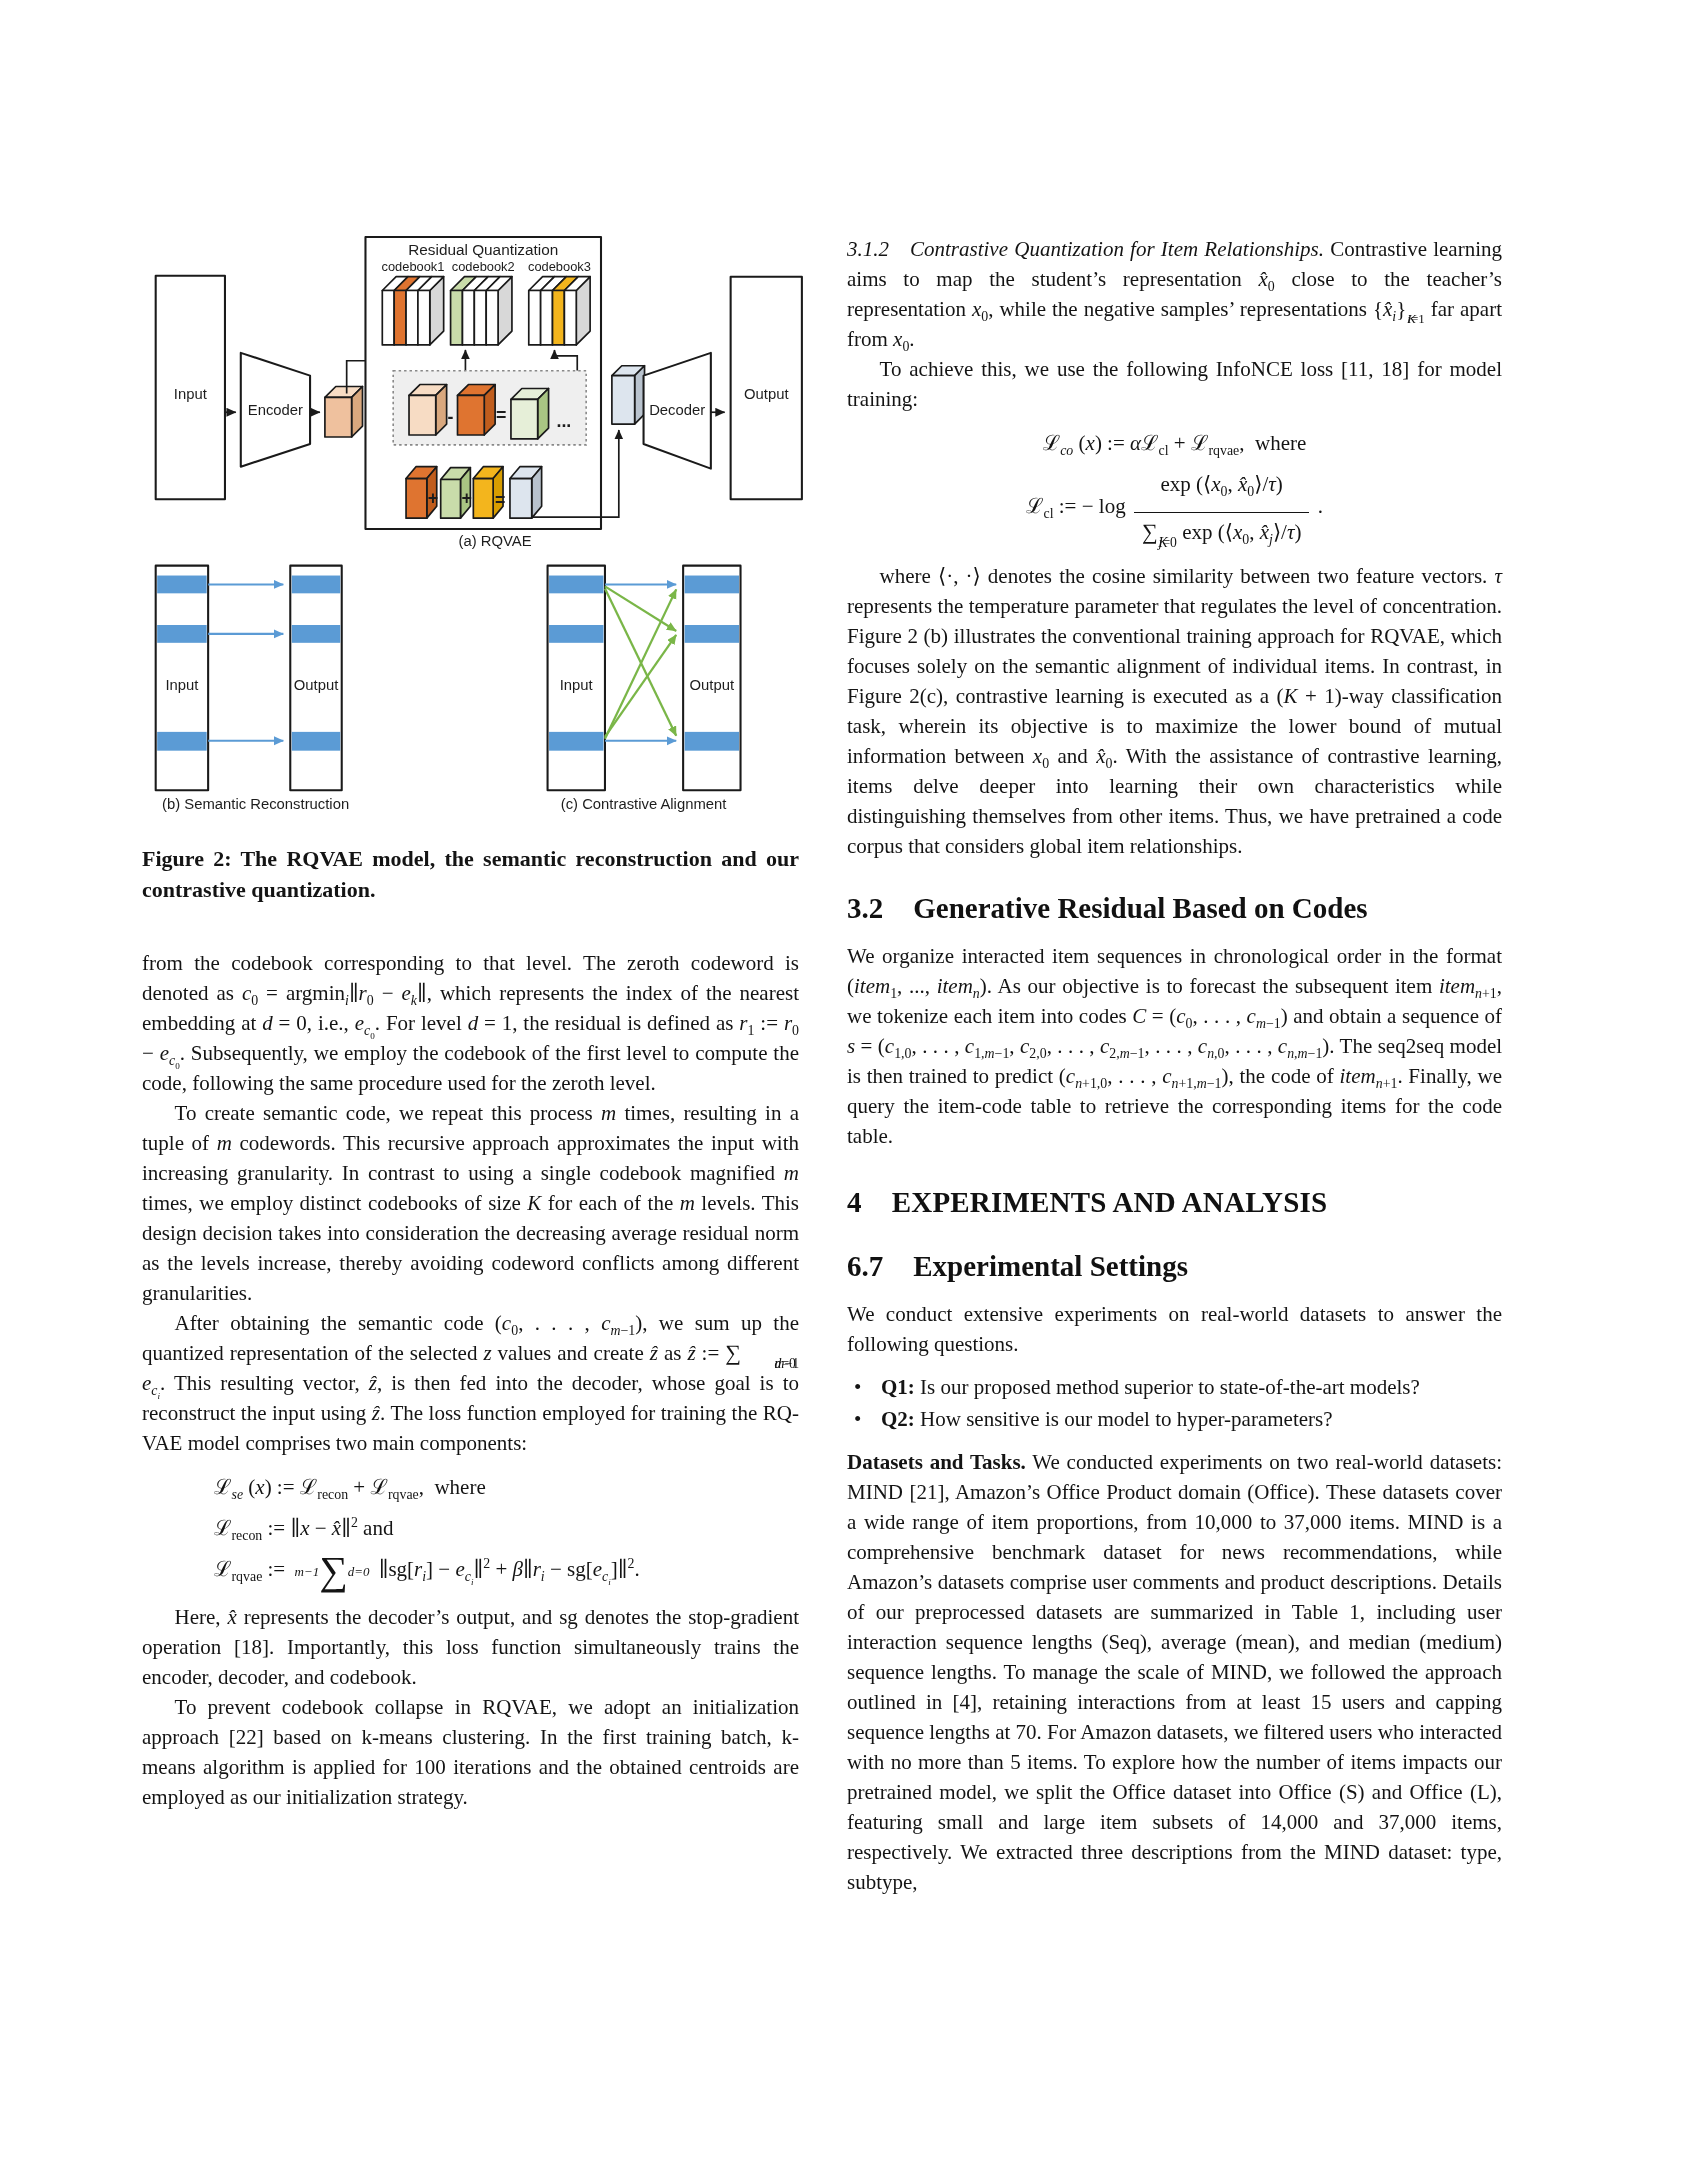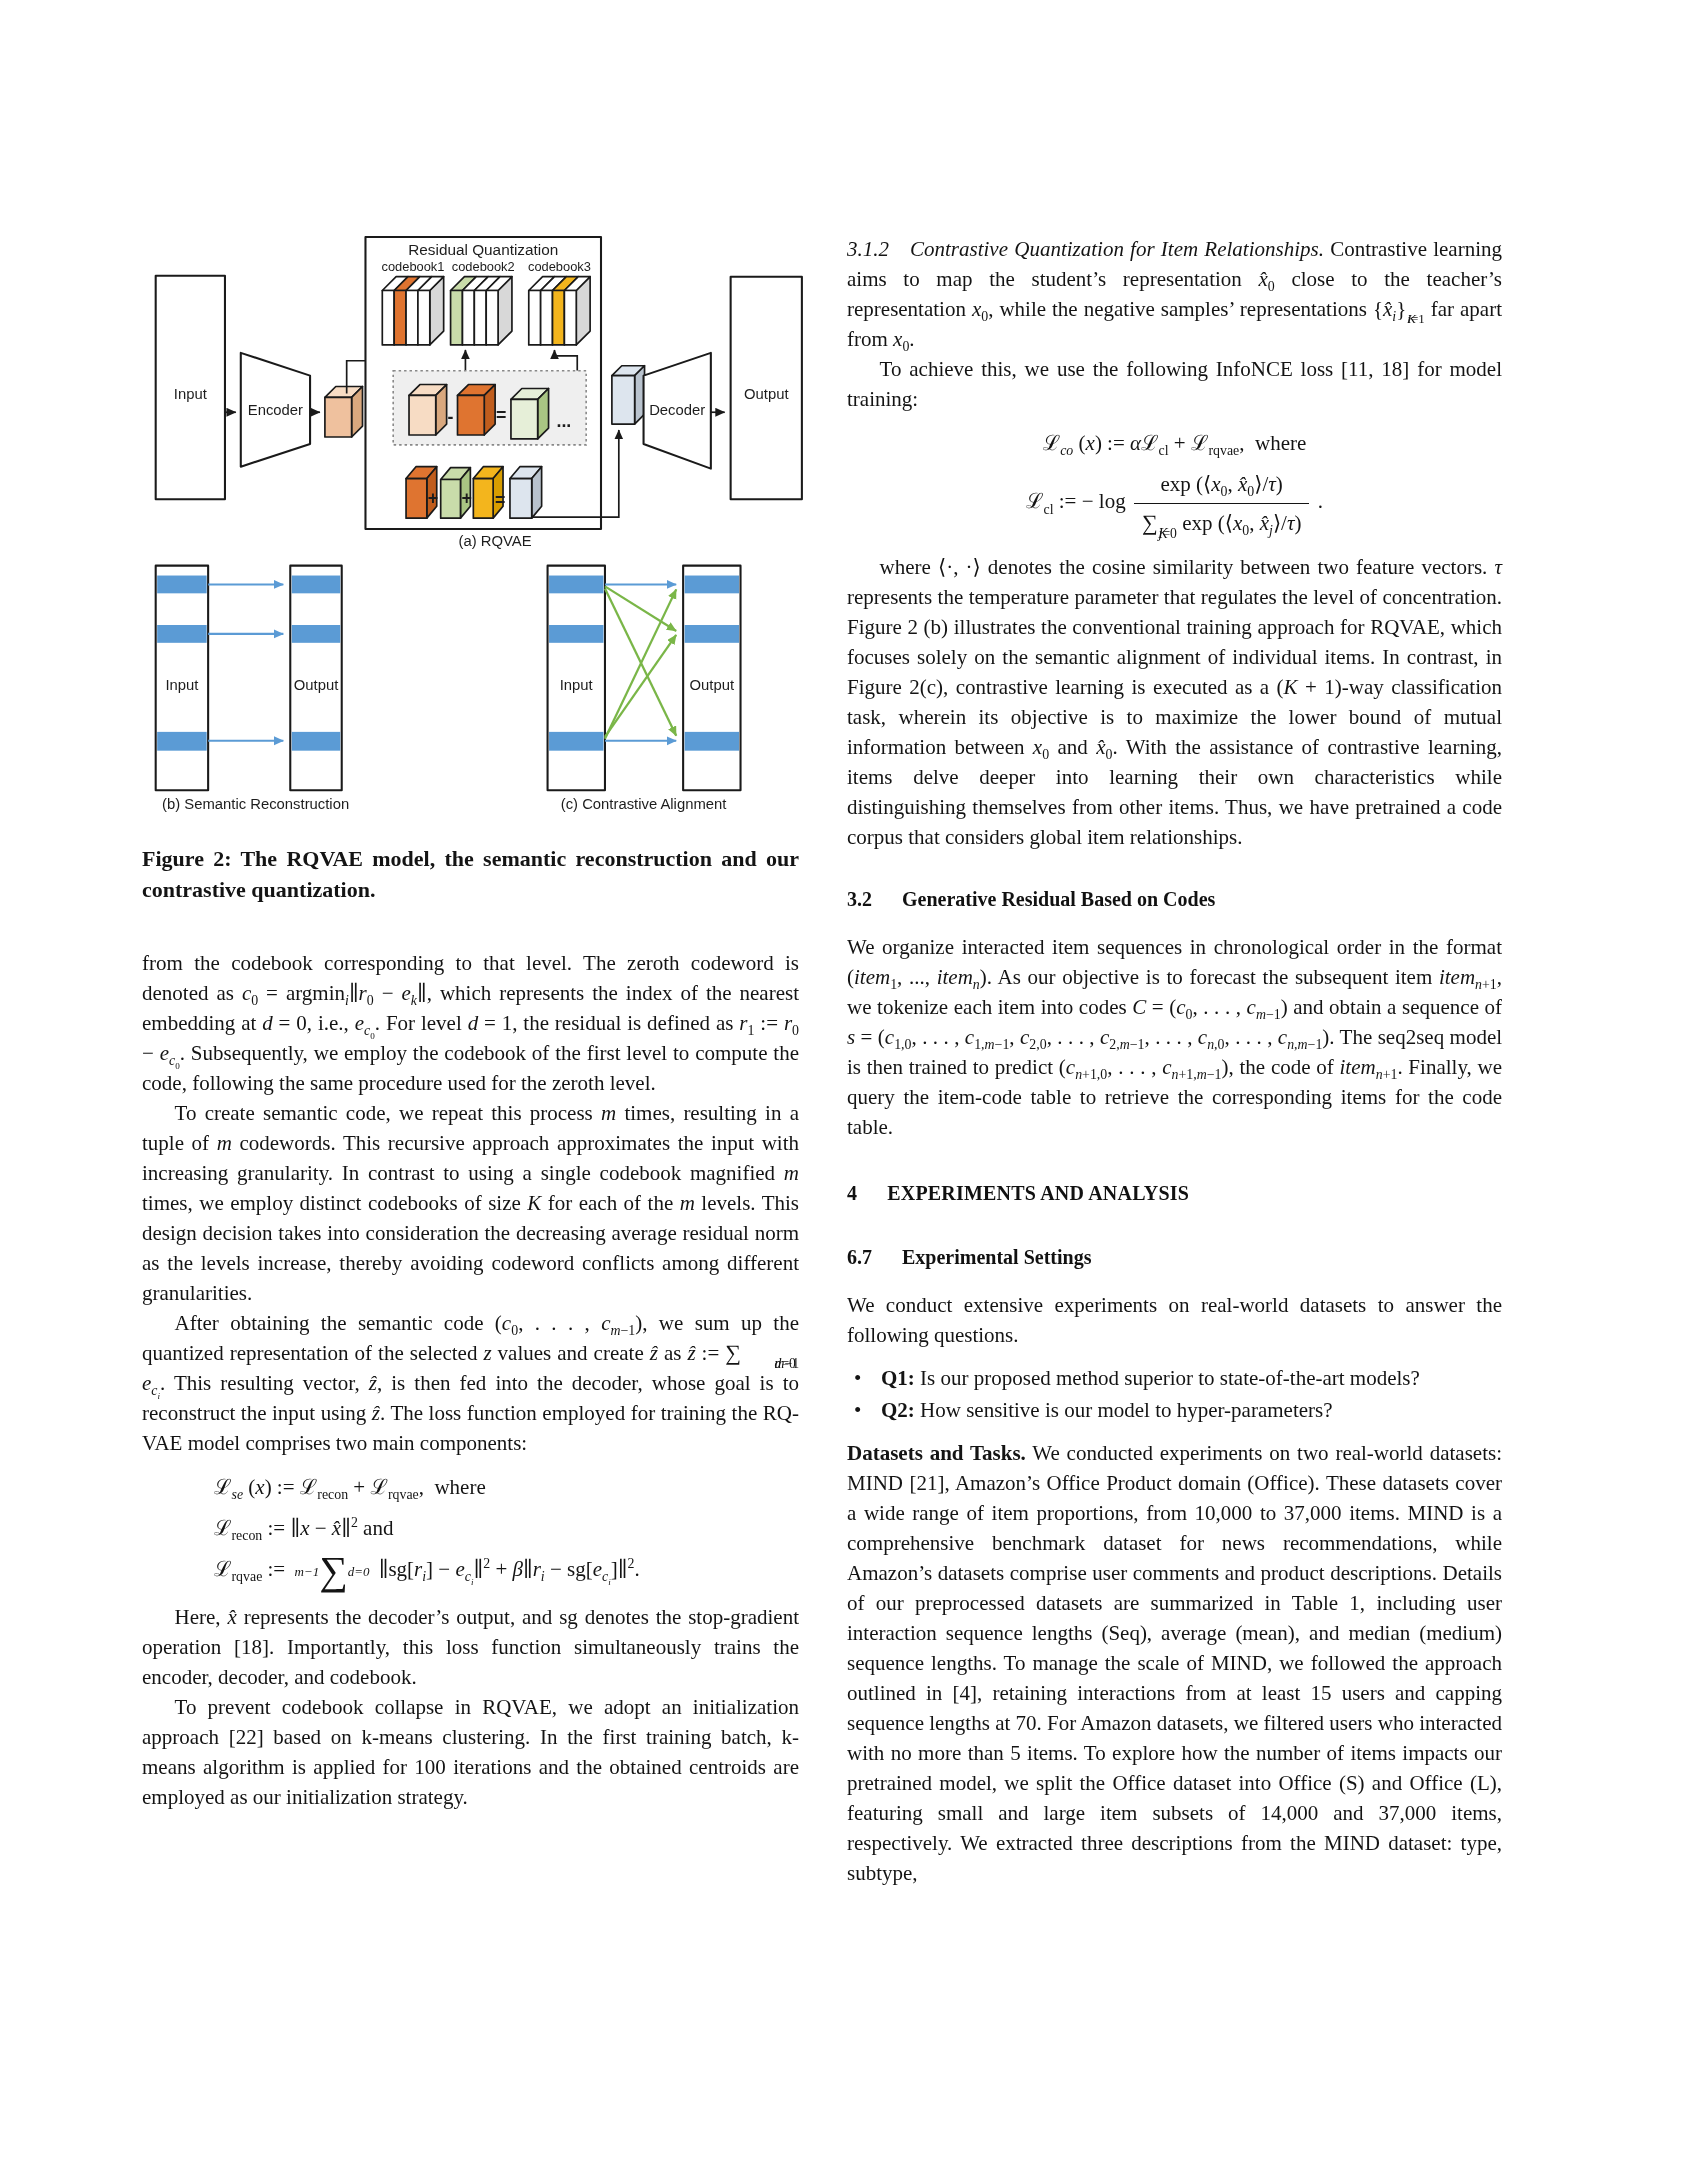--- a/index.html
+++ b/index.html
@@ -26,26 +26,26 @@
   
   .eqblock { margin:14px 0 14px 0; }
   .eqblock.leftq { margin-left:72px; text-align:left; }
   .eqblock.centerq { text-align:center; }
   .eqline { margin:11px 0; text-align:inherit; }
   .bigsum { display:inline-flex; flex-direction:row; align-items:center;
             vertical-align:middle; line-height:1; margin:0 4px; }
   .bigsum .lim { font-size:0.62em; font-style:italic; }
   .bigsum .sig { font-size:1.9em; line-height:0.85; }
   .frac { display:inline-block; text-align:center; vertical-align:middle; margin:0 3px; }
-  .frac .fnum { display:block; border-bottom:1.7px solid #141414; padding:0 8px 4px 8px; }
+  .frac .fnum { display:block; border-bottom:1.7px solid #141414; padding:0 8px 13px 8px; }
   .frac .fden { display:block; padding:4px 8px 0 8px; }
 
   
   h1.sec, h2.sec { font-family:"Liberation Serif","DejaVu Serif",serif; color:#111;
-    font-size:20px; line-height:34px; font-weight:700; display:flex; margin:0; text-align:left; }
+    font-size:29px; line-height:34px; font-weight:700; display:flex; margin:0; text-align:left; }
   h1.sec { margin:34px 0 18px 0; letter-spacing:0.2px; }
   h2.sec { margin:30px 0 16px 0; }
   .secnum { margin-right:30px; }
   .runin { font-style:italic; }
 
   
   #fig-caption { position:absolute; left:142px; top:843px; width:657px;
     font-weight:700; font-size:22px; line-height:31px; text-align:justify; }
 
   

